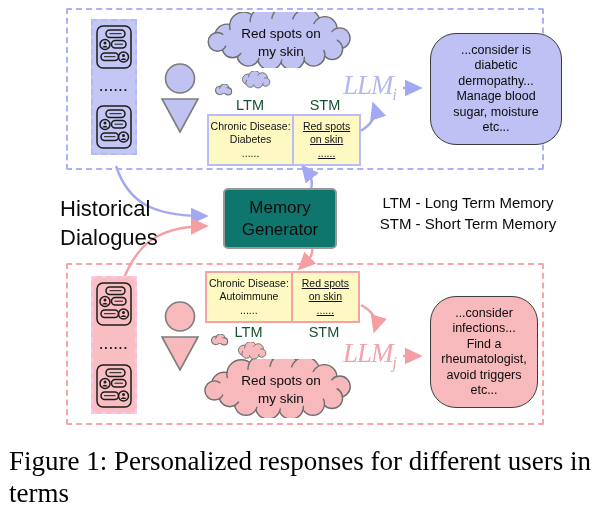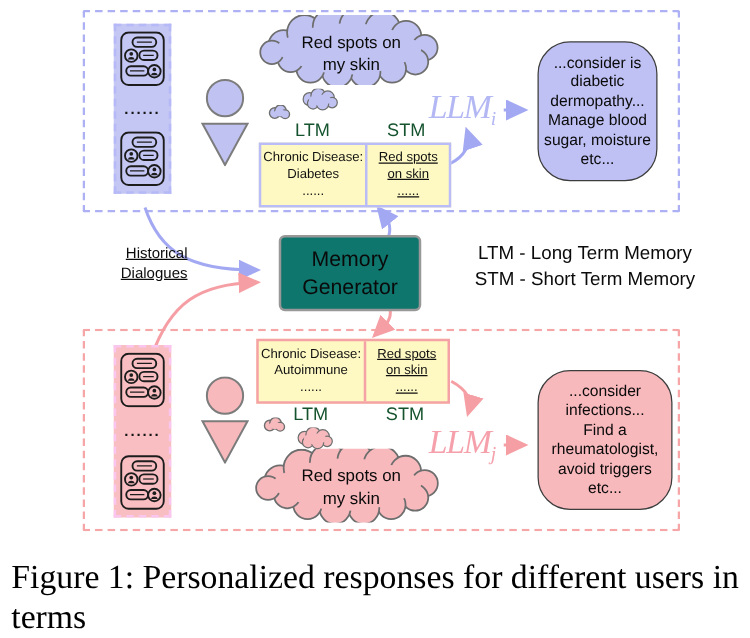--- a/index.html
+++ b/index.html
@@ -30,27 +30,27 @@
   .cell-ltm{flex:1.18;}
   .cell-stm{flex:0.92;text-decoration:underline;}
 
   .mem-label{z-index:3;font-size:14.5px;color:#14532d;text-align:center;}
 
   
   .memgen{left:223px;top:188px;width:110px;height:57px;background:#0f766e;border:2.5px solid #989898;
           border-radius:5px;display:grid;place-items:center;text-align:center;font-size:17px;
           line-height:1.25;color:#0a0a0a;z-index:3;}
 
-  .historical{left:60px;top:195px;width:90px;text-align:right;font-size:12px;line-height:1.3;z-index:3;text-decoration:underline;}
+  .historical{left:60px;top:195px;width:90px;text-align:right;font-size:22px;line-height:1.3;z-index:3;}
   .legend{left:358px;top:192px;width:220px;text-align:center;font-size:15px;line-height:1.42;z-index:3;}
 
   
   .bubble{border:1.5px solid #3d3d3d;border-radius:26px;display:grid;place-items:center;
           text-align:center;font-size:12.5px;line-height:1.24;color:#0a0a0a;z-index:3;box-sizing:border-box;}
-  .bubble-i{left:430px;top:33px;width:96px;height:112px;background:#bfc1f4;}
+  .bubble-i{left:430px;top:33px;width:132px;height:112px;background:#bfc1f4;}
   .bubble-j{left:430px;top:296px;width:108px;height:112px;background:#f8b9bd;}
 
   
   .cloud-text{z-index:3;text-align:center;font-size:13.5px;line-height:1.32;color:#0a0a0a;}
   .cloud-text-i{left:215px;top:25px;width:132px;}
   .cloud-text-j{left:213px;top:372px;width:136px;}
 
   
   .llm{z-index:3;font-family:"Liberation Serif", serif;font-style:italic;font-size:27px;letter-spacing:-1px;}
   .llm sub{font-size:0.58em;}

